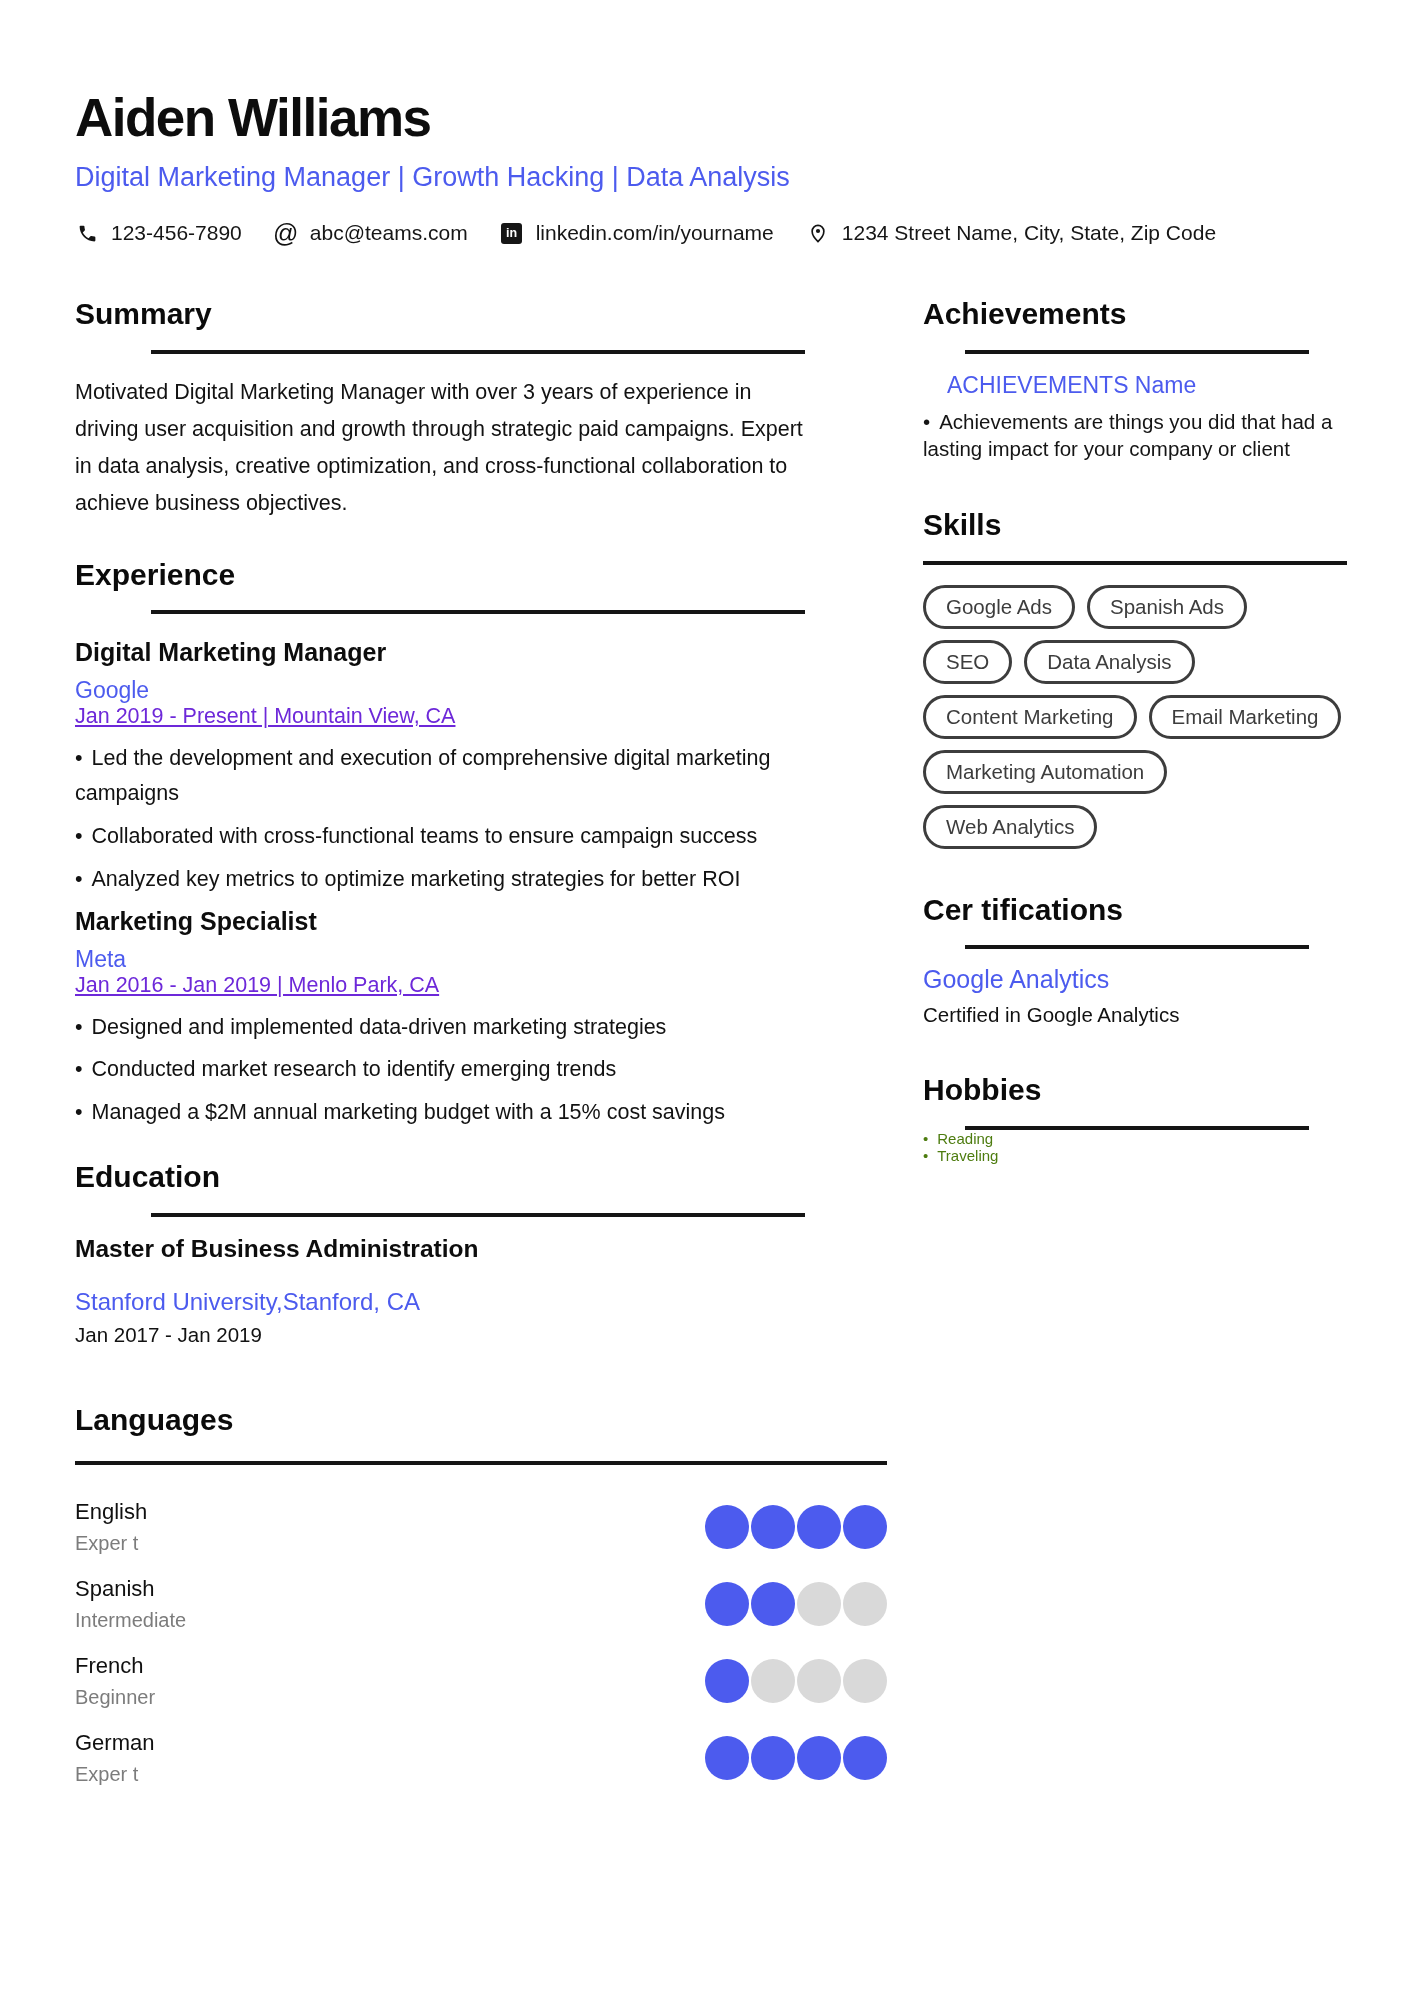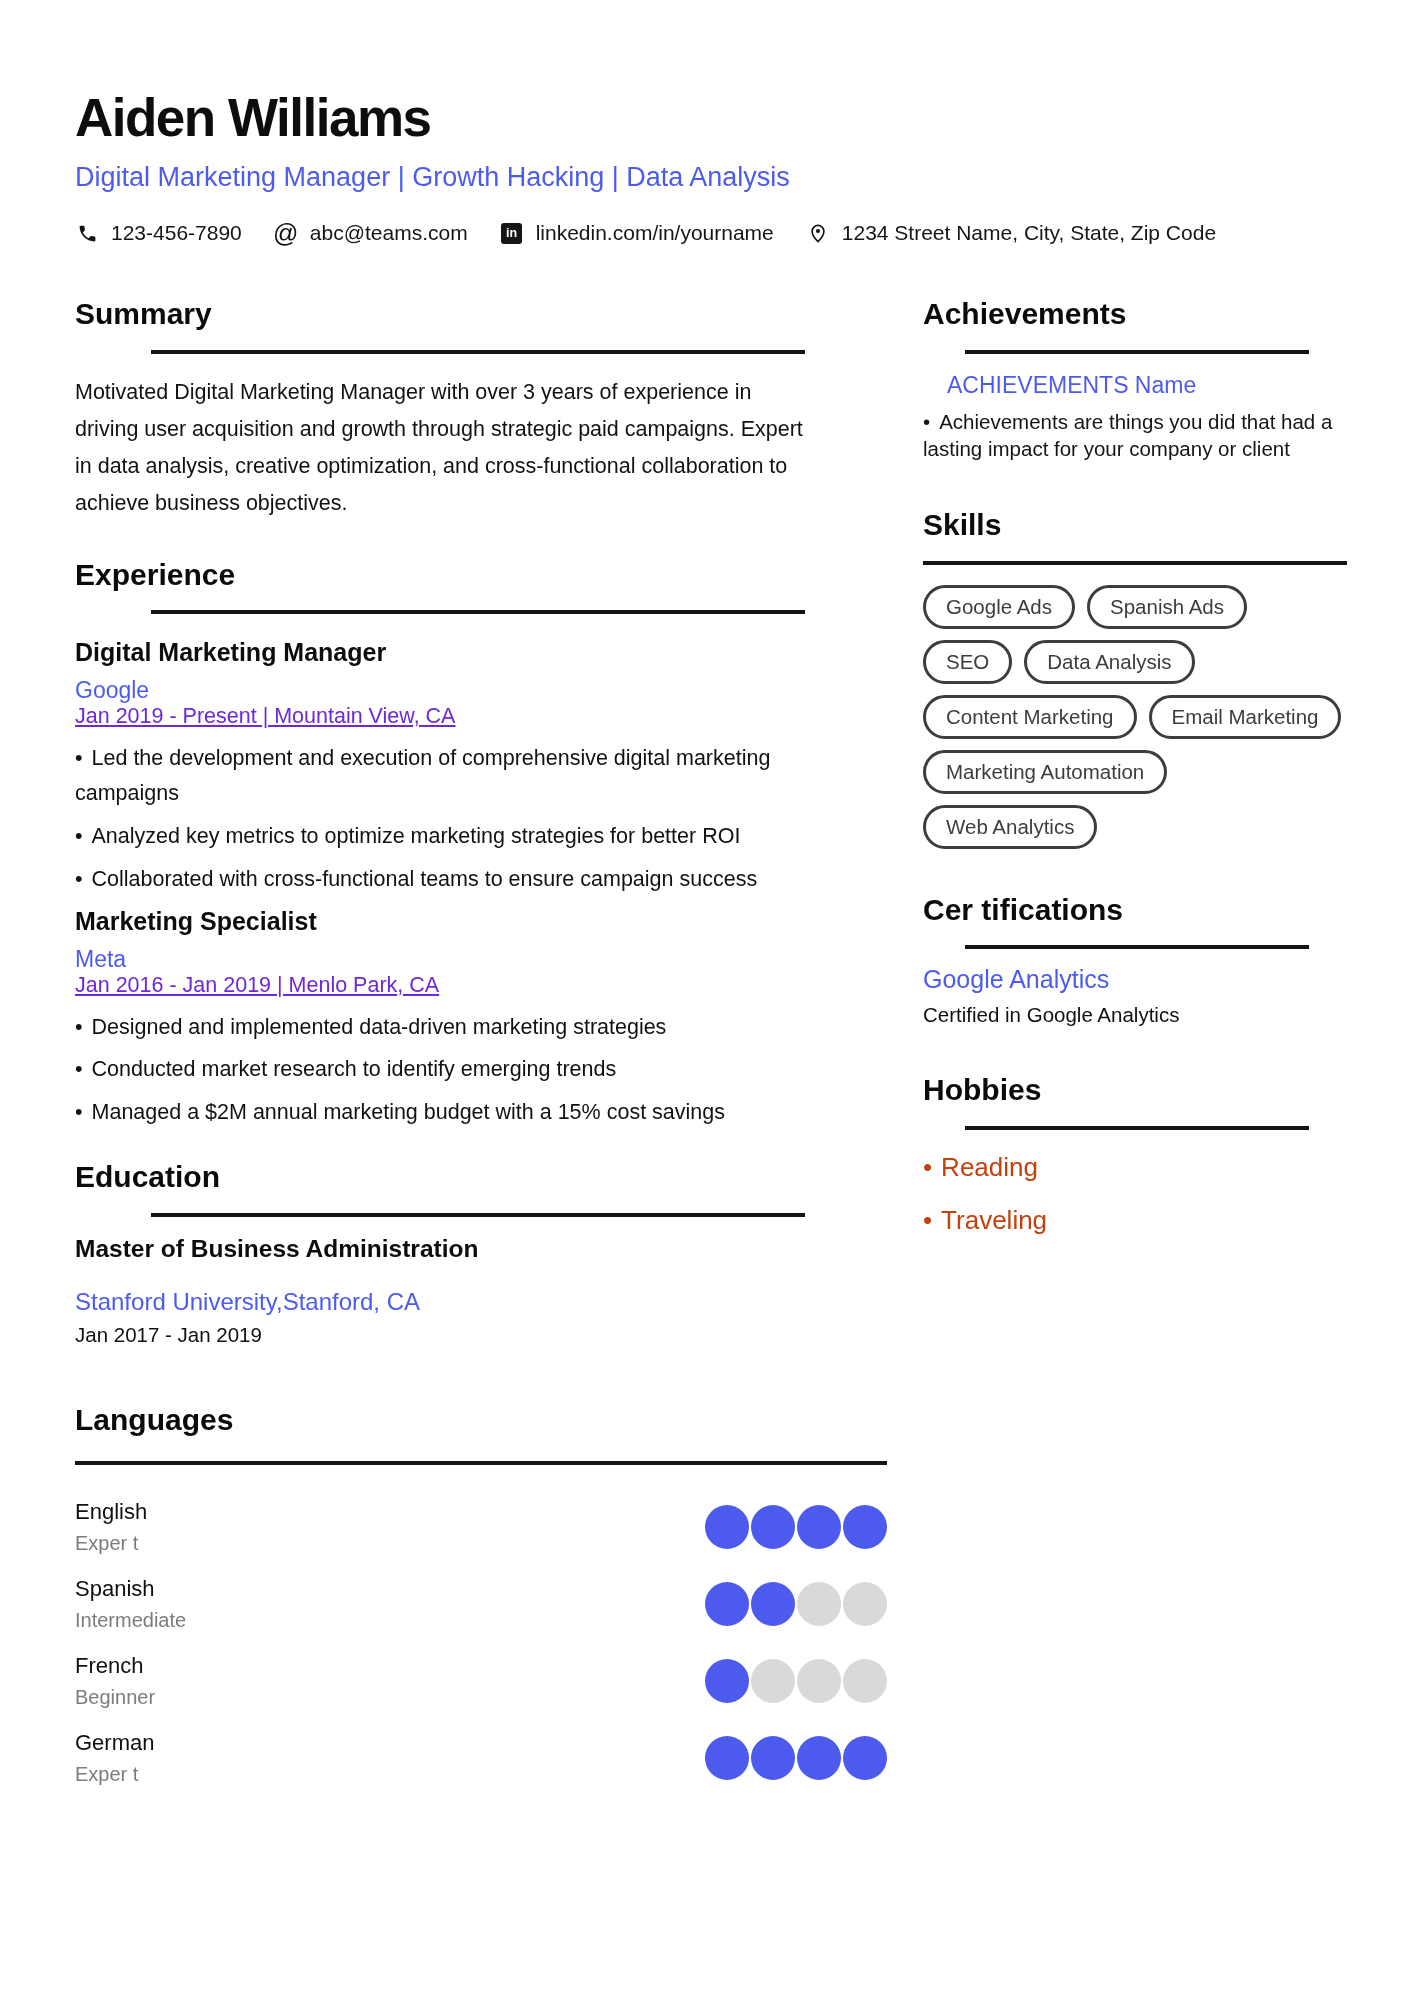--- a/index.html
+++ b/index.html
@@ -53,21 +53,21 @@
   
   .achv-name { font-size:23px; color:var(--accent); margin-top:18px;margin-left:24px; }
   .achv-text { font-size:20.5px; line-height:1.33; margin-top:9px; max-width:424px; color:#151515; }
   .section-skills { margin-top:46px; }
   .pills { margin-top:20px; display:flex; flex-wrap:wrap; gap:11px 12px; width:424px; }
   .pill { border:3px solid var(--pill); border-radius:26px; padding:7px 20px; font-size:20.5px; color:var(--pill); white-space:nowrap; }
   .section-cert { margin-top:44px; }
   .cert-name { font-size:25px; color:var(--accent); margin-top:16px; }
   .cert-detail { font-size:20.5px; margin-top:9px; color:#111; }
   .section-hob { margin-top:46px; }
-  .hobby { font-size:26px; margin-top:22px; color:#c2410c; }
+  .hobby { font-size:15px; color:#4d7c0f; }
 </style>
 </head>
 <body>
 
 <div class="page">
 
   <div>
     <h1 class="name">Aiden Williams</h1>
     <div class="subtitle">Digital Marketing Manager | Growth Hacking | Data Analysis</div>
     <div class="contact">
@@ -116,22 +116,22 @@
       <section class="section-exp">
         <h2 class="sec-title">Experience</h2>
         <div class="rule rule-indent-l"></div>
 
         <div class="job">
           <div class="role">Digital Marketing Manager</div>
           <div class="company">Google</div>
           <div class="jobmeta">Jan 2019 - Present | Mountain View, CA</div>
           <div class="bullets">
             <div class="bullet"><span class="bglyph">•</span><span>Led the development and execution of comprehensive digital marketing campaigns</span></div>
+            <div class="bullet"><span class="bglyph">•</span><span>Collaborated with cross-functional teams to ensure campaign success</span></div>
             <div class="bullet"><span class="bglyph">•</span><span>Analyzed key metrics to optimize marketing strategies for better ROI</span></div>
-            <div class="bullet"><span class="bglyph">•</span><span>Collaborated with cross-functional teams to ensure campaign success</span></div>
           </div>
         </div>
 
         <div class="job">
           <div class="role">Marketing Specialist</div>
           <div class="company">Meta</div>
           <div class="jobmeta">Jan 2016 - Jan 2019 | Menlo Park, CA</div>
           <div class="bullets">
             <div class="bullet"><span class="bglyph">•</span><span>Designed and implemented data-driven marketing strategies</span></div>
             <div class="bullet"><span class="bglyph">•</span><span>Conducted market research to identify emerging trends</span></div>

